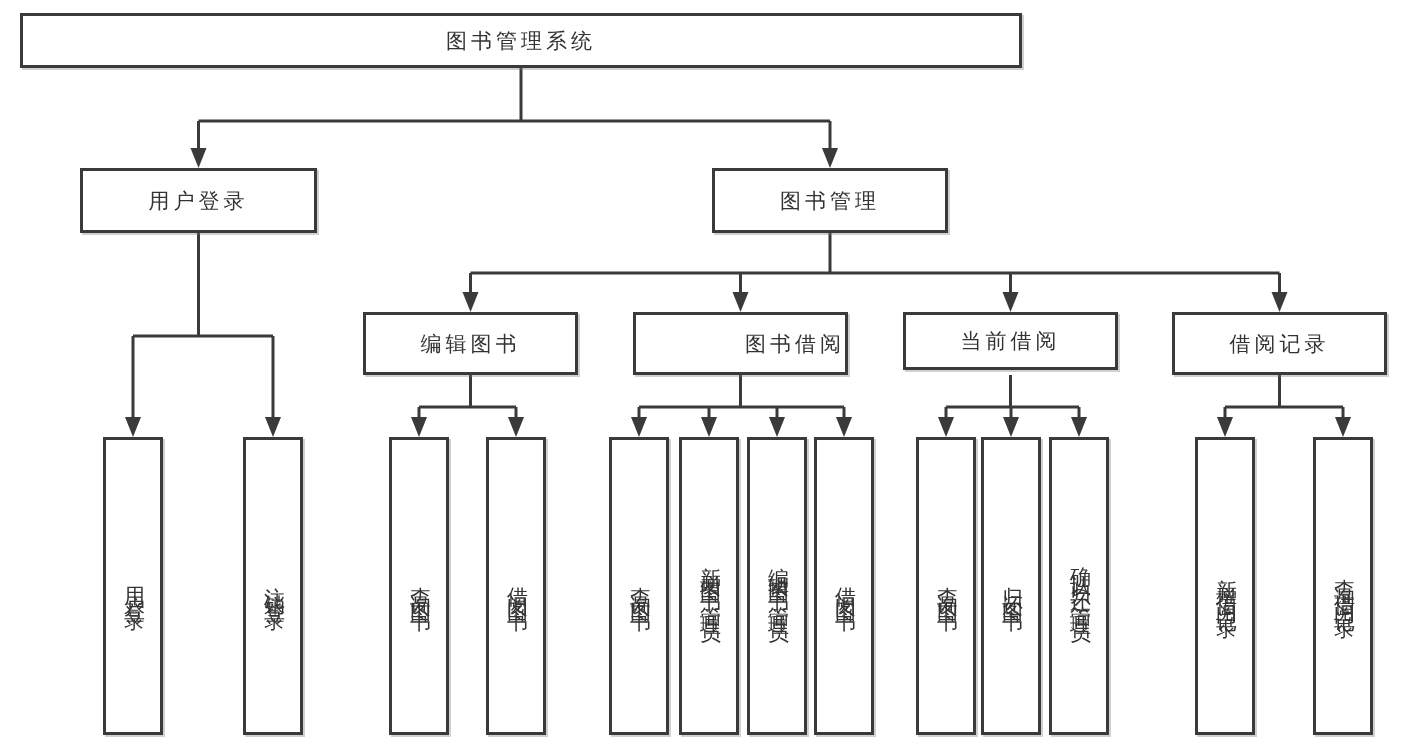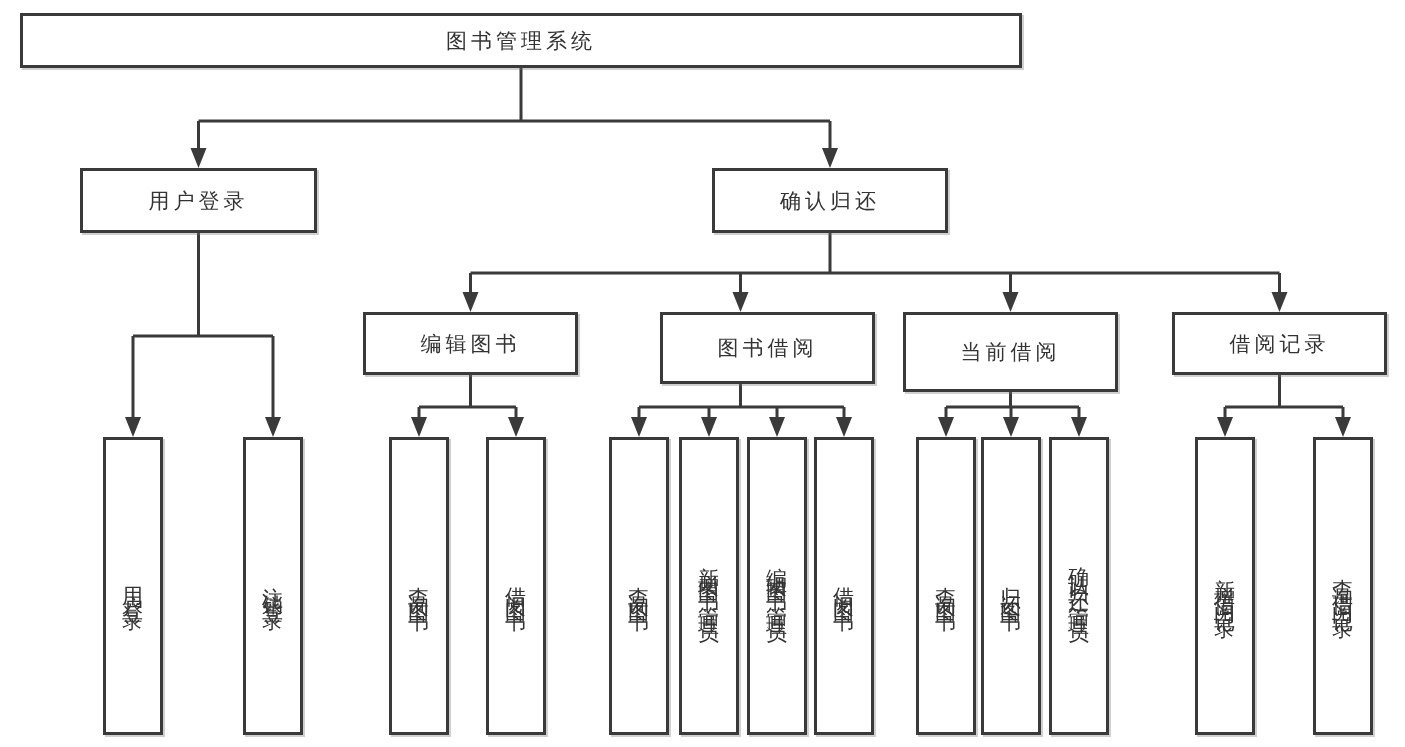--- a/index.html
+++ b/index.html
@@ -5,20 +5,21 @@
   html,body{margin:0;padding:0;background:#ffffff;}
   #stage{
     position:relative;width:1405px;height:747px;background:#ffffff;overflow:hidden;
     font-family:"Liberation Sans","DejaVu Sans",sans-serif;color:#333333;
   }
   #wires{position:absolute;left:0;top:0;}
   .box{
     position:absolute;box-sizing:border-box;border:3px solid #3a3a3a;background:#ffffff;
     display:flex;align-items:center;justify-content:center;
     box-shadow:2px 2px 0 rgba(120,120,120,0.35);
+    font-family:Liberation Mono, monospace;
   }
   .hlabel{font-size:21px;letter-spacing:4px;color:#333333;white-space:nowrap;}
   .vtext{
     writing-mode:vertical-rl;text-orientation:mixed;
     font-size:21px;letter-spacing:8px;color:#333333;line-height:1;white-space:nowrap;
   }
   #watermark{
     position:absolute;left:1183px;top:715px;width:222px;
     font-size:20px;color:#9e9e9e;letter-spacing:1px;white-space:nowrap;z-index:5;
   }
@@ -64,30 +65,30 @@
   </svg>
 
   <div class="box" style="left:20px;top:13px;width:1002px;height:55px;">
     <span class="hlabel">图书管理系统</span>
   </div>
 
   <div class="box" style="left:80px;top:168px;width:237px;height:65px;">
     <span class="hlabel">用户登录</span>
   </div>
   <div class="box" style="left:712px;top:168px;width:236px;height:65px;">
-    <span class="hlabel">确认归还</span>
+    <span class="hlabel">图书管理</span>
   </div>
 
   <div class="box" style="left:363px;top:312px;width:215px;height:63px;">
     <span class="hlabel">编辑图书</span>
   </div>
-  <div class="box" style="left:660px;top:312px;width:215px;height:72px;">
+  <div class="box" style="left:633px;top:312px;width:215px;height:63px;justify-content:flex-end;">
     <span class="hlabel">图书借阅</span>
   </div>
-  <div class="box" style="left:903px;top:312px;width:215px;height:80px;text-align:right;">
+  <div class="box" style="left:903px;top:312px;width:215px;height:58px;text-align:right;">
     <span class="hlabel">当前借阅</span>
   </div>
   <div class="box" style="left:1172px;top:312px;width:215px;height:63px;">
     <span class="hlabel">借阅记录</span>
   </div>
 
   <div class="box" style="left:103px;top:437px;width:60px;height:298px;">
     <span class="vtext">用户登录</span>
   </div>
   <div class="box" style="left:243px;top:437px;width:60px;height:298px;">

